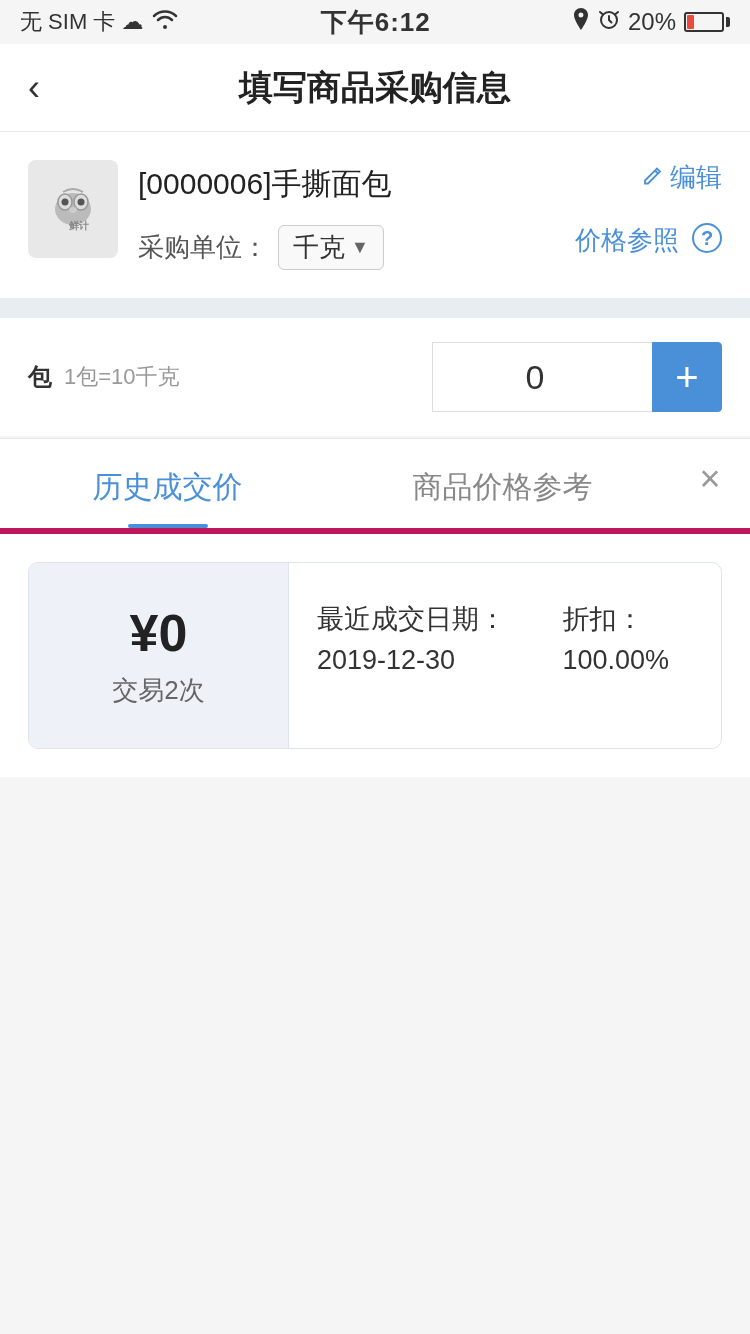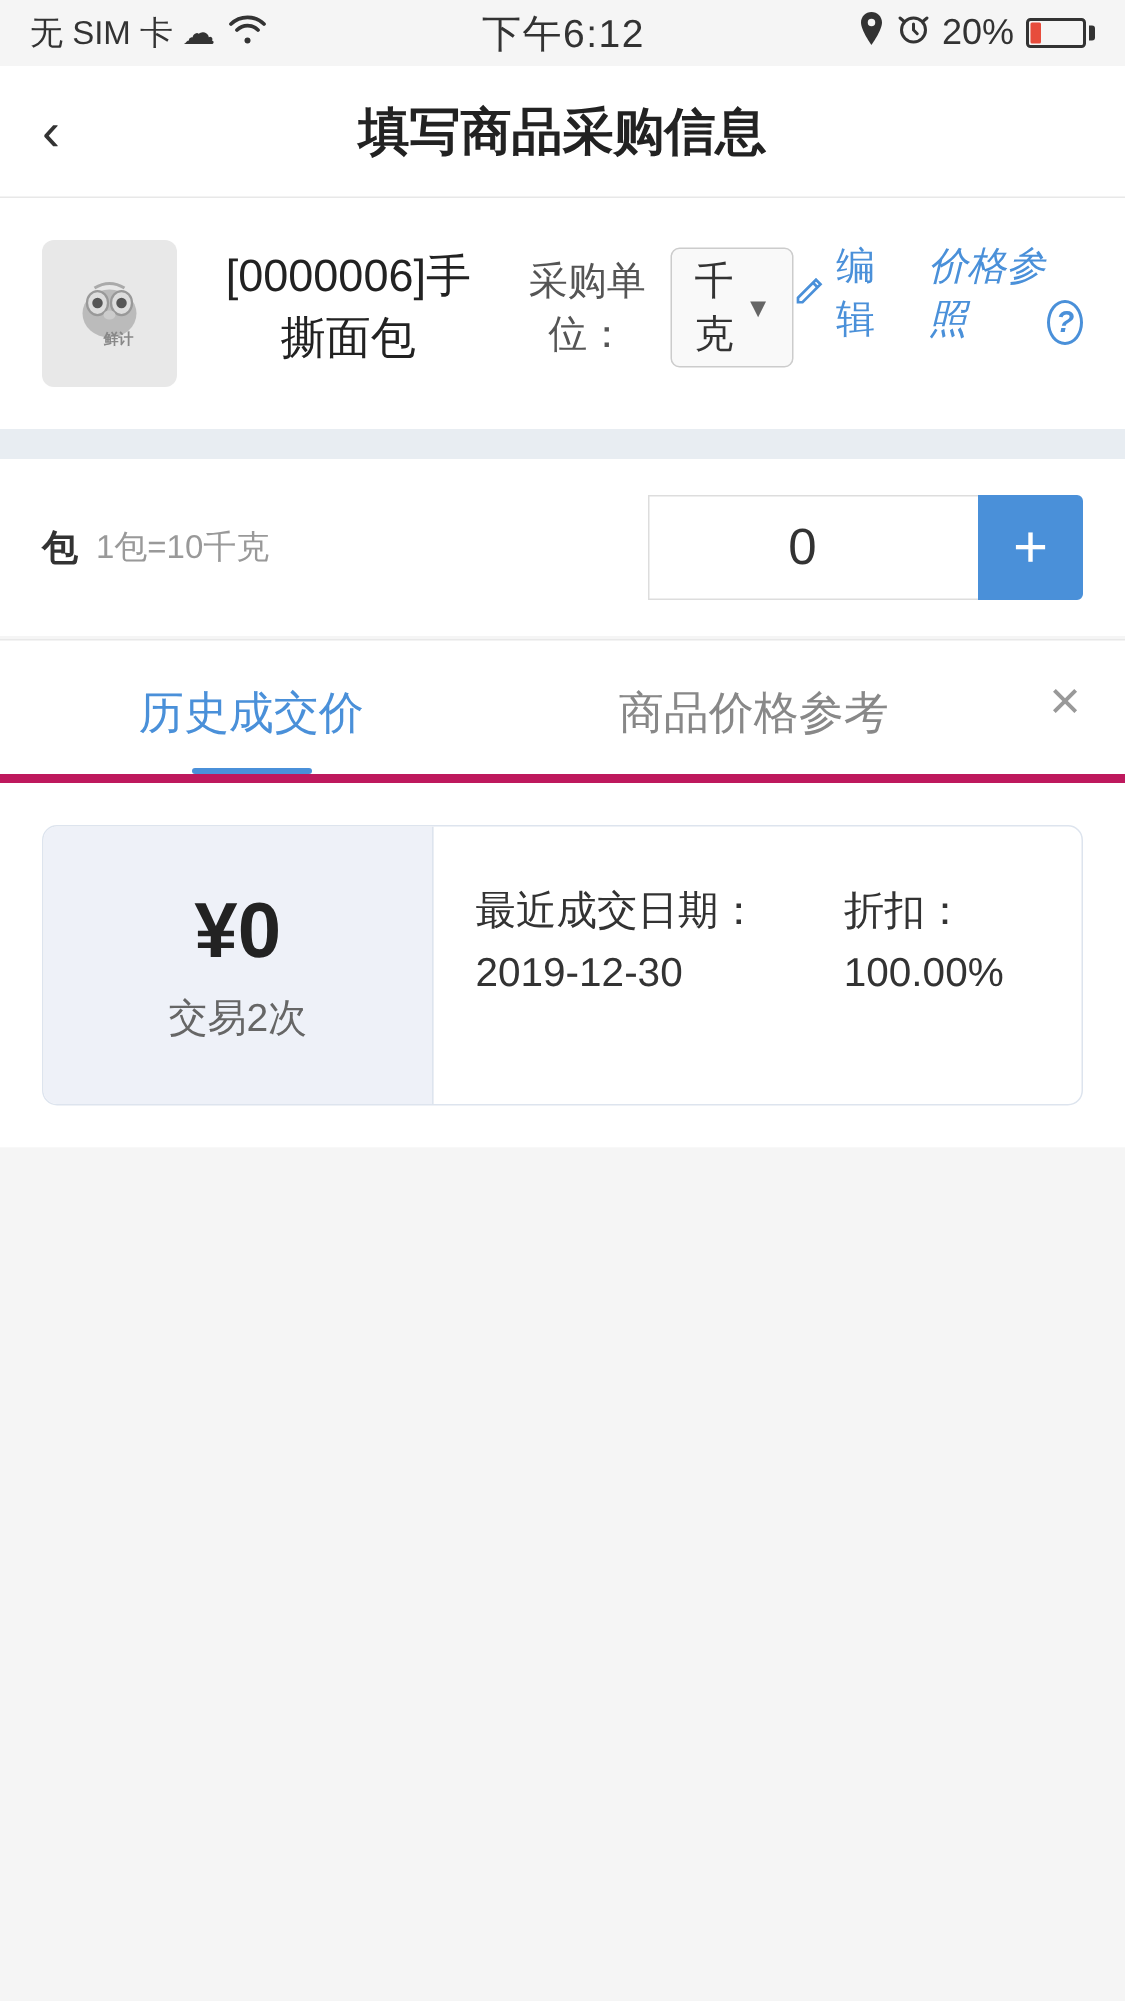--- a/index.html
+++ b/index.html
@@ -25,21 +25,21 @@
       font-weight: 500;
     }
     .status-left {
       display: flex;
       align-items: center;
       gap: 8px;
       font-size: 22px;
     }
     .status-center {
       font-size: 26px;
-      font-weight: 400;
+      font-weight: 700;
       letter-spacing: 1px;
     }
     .status-right {
       display: flex;
       align-items: center;
       gap: 8px;
       font-size: 24px;
     }
     .battery-icon {
       display: inline-flex;
@@ -119,24 +119,23 @@
       align-items: center;
       justify-content: center;
       flex-shrink: 0;
     }
     .owl-icon {
       font-size: 42px;
       color: #999;
     }
     .product-info {
       display: flex;
-      flex-direction: row;
+      flex-direction: column;
       gap: 20px;
       padding-top: 4px;
-      text-align: center;
     }
     .product-name {
       font-size: 30px;
       font-weight: 500;
       color: #222;
     }
     .product-unit-row {
       display: flex;
       align-items: center;
       gap: 10px;
@@ -163,24 +162,23 @@
       color: #4a90d9;
       display: flex;
       align-items: center;
       gap: 6px;
       cursor: pointer;
     }
     .price-ref {
       font-size: 26px;
       color: #4a90d9;
       display: flex;
-      align-items: flex-end;
-      gap: 0;
-      cursor: pointer;
-      font-style: italic;
+      align-items: flex-start;
+      gap: 13px;
+      cursor: pointer;
     }
     .price-ref-icon {
       width: 30px;
       height: 30px;
       border: 2px solid #4a90d9;
       border-radius: 50%;
       display: flex;
       align-items: center;
       justify-content: center;
       font-size: 20px;
@@ -410,21 +408,21 @@
         <div class="product-name">[0000006]手撕面包</div>
         <div class="product-unit-row">
           <span>采购单位：</span>
           <div class="unit-dropdown">
             <span>千克</span>
             <span class="dropdown-arrow">▼</span>
           </div>
         </div>
       </div>
     </div>
-    <div style="display:flex; align-items:flex-end; gap:28px;">
+    <div style="display:flex; flex-direction:column; align-items:flex-end; gap:28px;">
       <div class="product-edit">
         <span>
           <svg width="22" height="22" viewBox="0 0 22 22" fill="none">
               <path d="M3 16.5L15 4.5l3 3L6 19.5H3v-3z" stroke="#4a90d9" stroke-width="1.8" fill="none"></path>
               <path d="M13 6.5l3 3" stroke="#4a90d9" stroke-width="1.8"></path>
             </svg>
         </span>
         <span>编辑</span>
       </div>
       <div class="price-ref">

